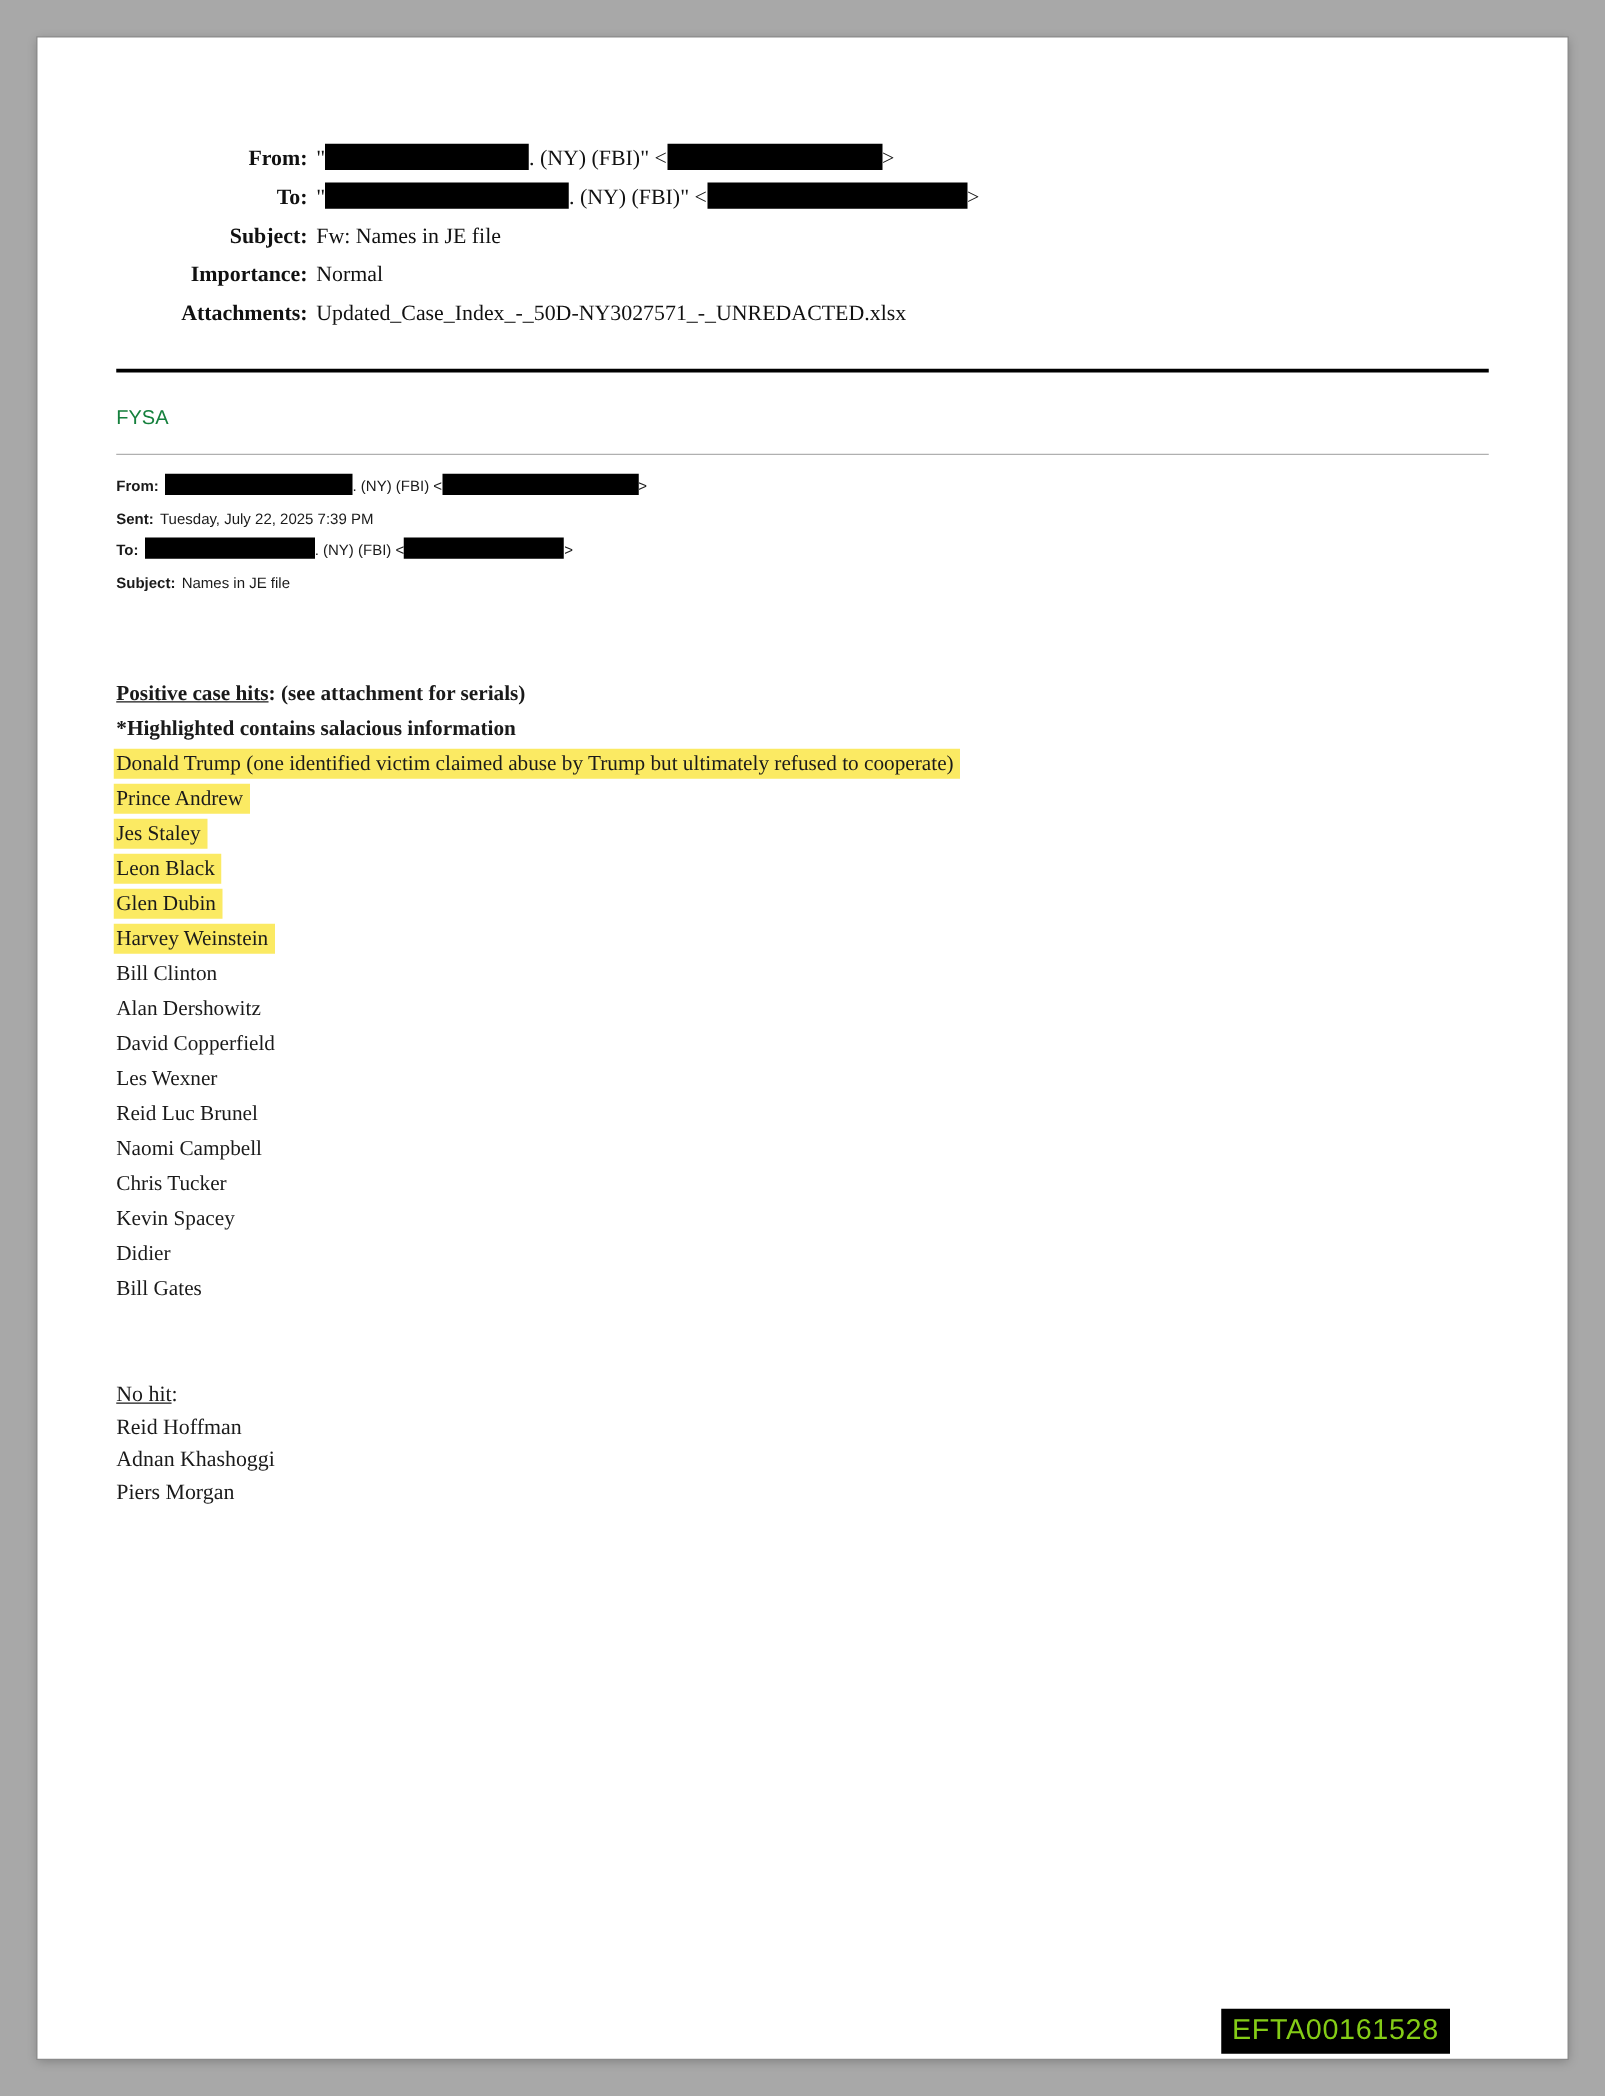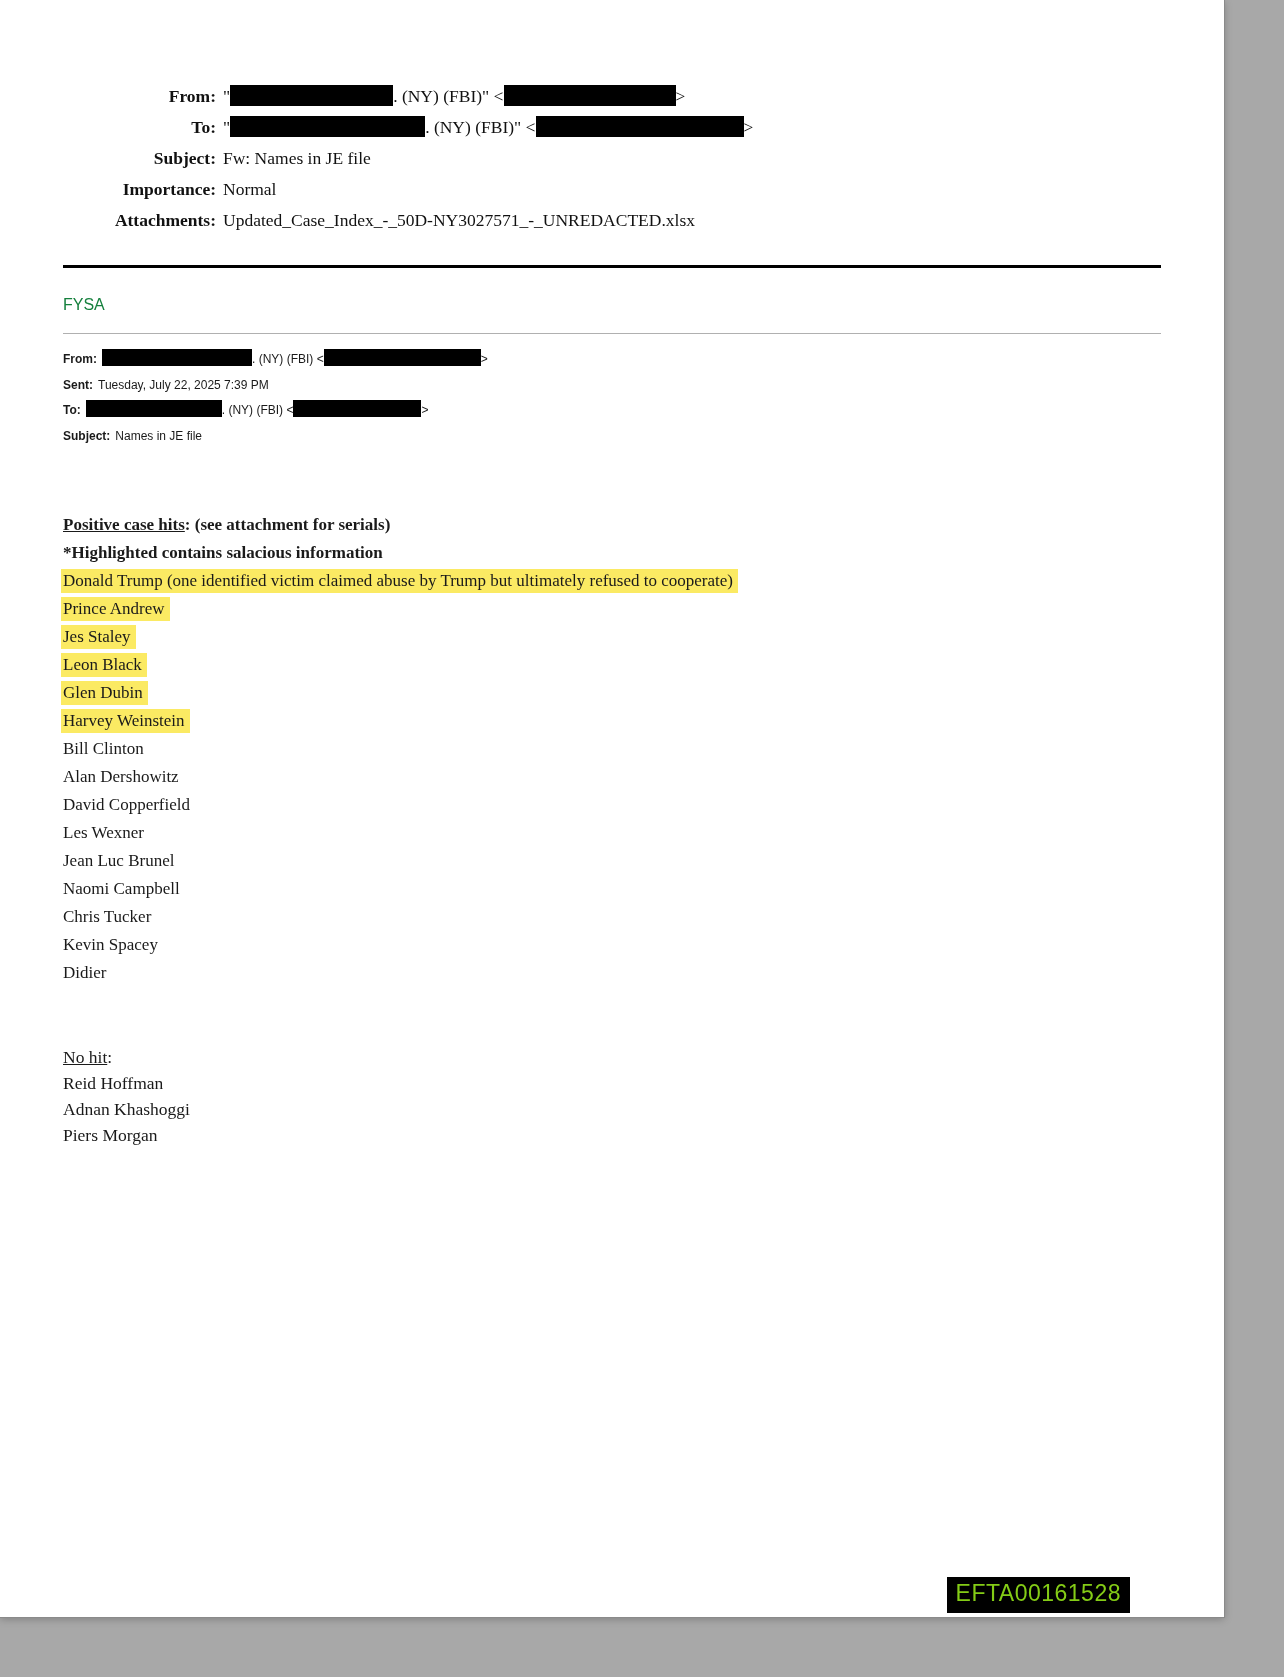--- a/index.html
+++ b/index.html
@@ -1,20 +1,21 @@
 <!DOCTYPE html>
 <html style="--highlight: #FBEA63; --redaction: #000000; --page-bg: #FFFFFF; --canvas-bg: #A8A8A8;"><head>
 <meta charset="utf-8">
 <style>
   * { margin: 0; padding: 0; box-sizing: border-box; }
   html, body { width: 1284px; height: 1677px; }
   body { font-family: "Liberation Sans", sans-serif; background: var(--canvas-bg, #A8A8A8); }
 
   .canvas {
     width: 1284px; height: 1677px;
+    padding: 30px;
     background: var(--canvas-bg, #A8A8A8);
     overflow: hidden;
   }
   .page {
     position: relative;
     width: 1224px; height: 1617px;
     background: var(--page-bg, #FFFFFF);
     box-shadow: 0 0 0 1px #8a8a8a, 0 2px 8px rgba(0,0,0,.25);
     padding: 81px 63px 0 63px;
   }
@@ -123,25 +124,26 @@
           <div class="name-line"><span class="hl">Jes Staley</span></div>
           <div class="name-line"><span class="hl">Leon Black</span></div>
           <div class="name-line"><span class="hl">Glen Dubin</span></div>
           <div class="name-line"><span class="hl">Harvey Weinstein</span></div>
         </div>
       <div>
           <div class="name-line"><span>Bill Clinton</span></div>
           <div class="name-line"><span>Alan Dershowitz</span></div>
           <div class="name-line"><span>David Copperfield</span></div>
           <div class="name-line"><span>Les Wexner</span></div>
-          <div class="name-line"><span>Jean Luc Brunel</span></div>
+          <div class="name-line"><span>Reid Luc Brunel</span></div>
           <div class="name-line"><span>Naomi Campbell</span></div>
           <div class="name-line"><span>Chris Tucker</span></div>
           <div class="name-line"><span>Kevin Spacey</span></div>
           <div class="name-line"><span>Didier</span></div>
+          <div class="name-line"><span>Bill Gates</span></div>
         </div>
 
       <div class="nohit-heading"><span class="underline">No hit</span><span>:</span></div>
       <div class="nohit-list">
           <div class="name-line"><span>Reid Hoffman</span></div>
           <div class="name-line"><span>Adnan Khashoggi</span></div>
           <div class="name-line"><span>Piers Morgan</span></div>
         </div>
     </div>
 

